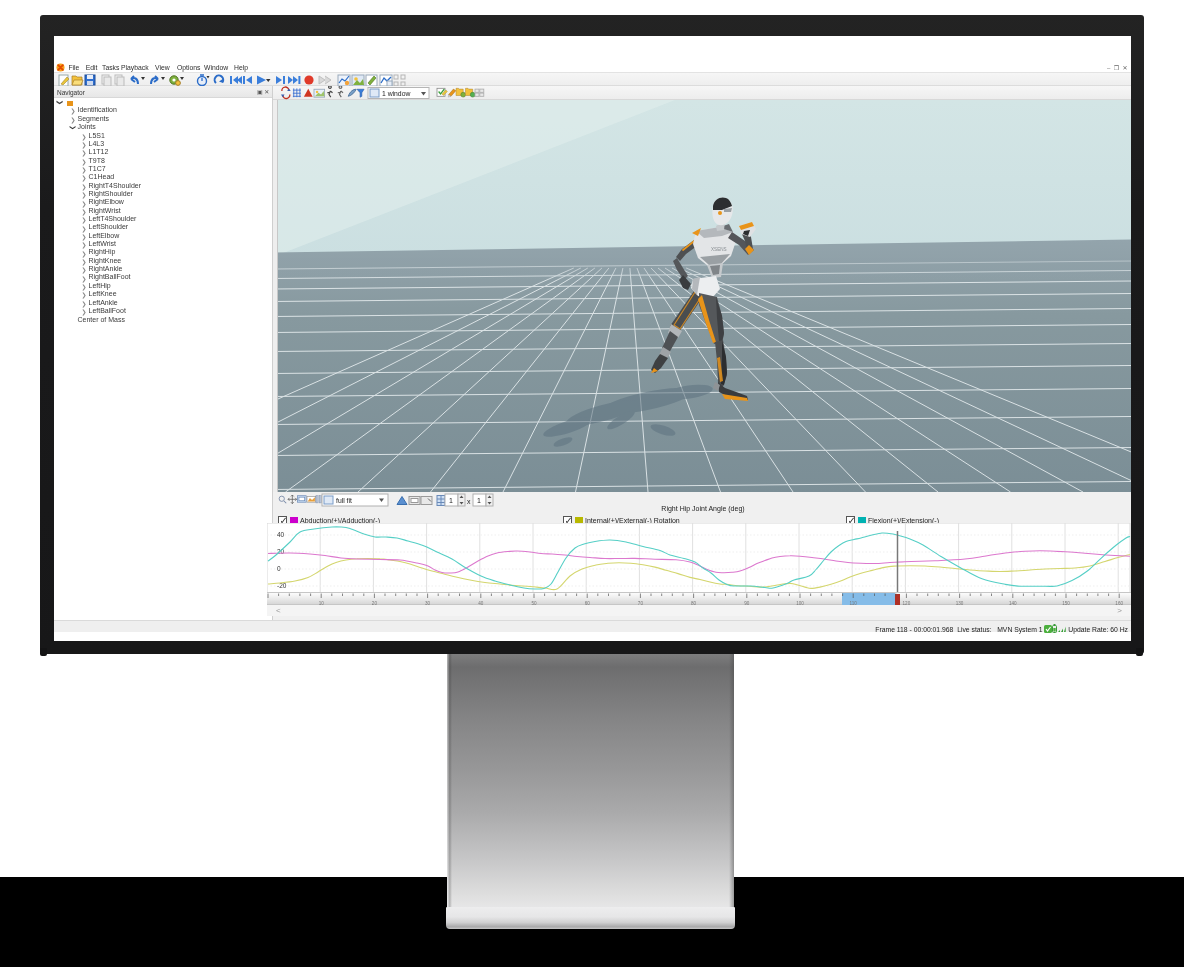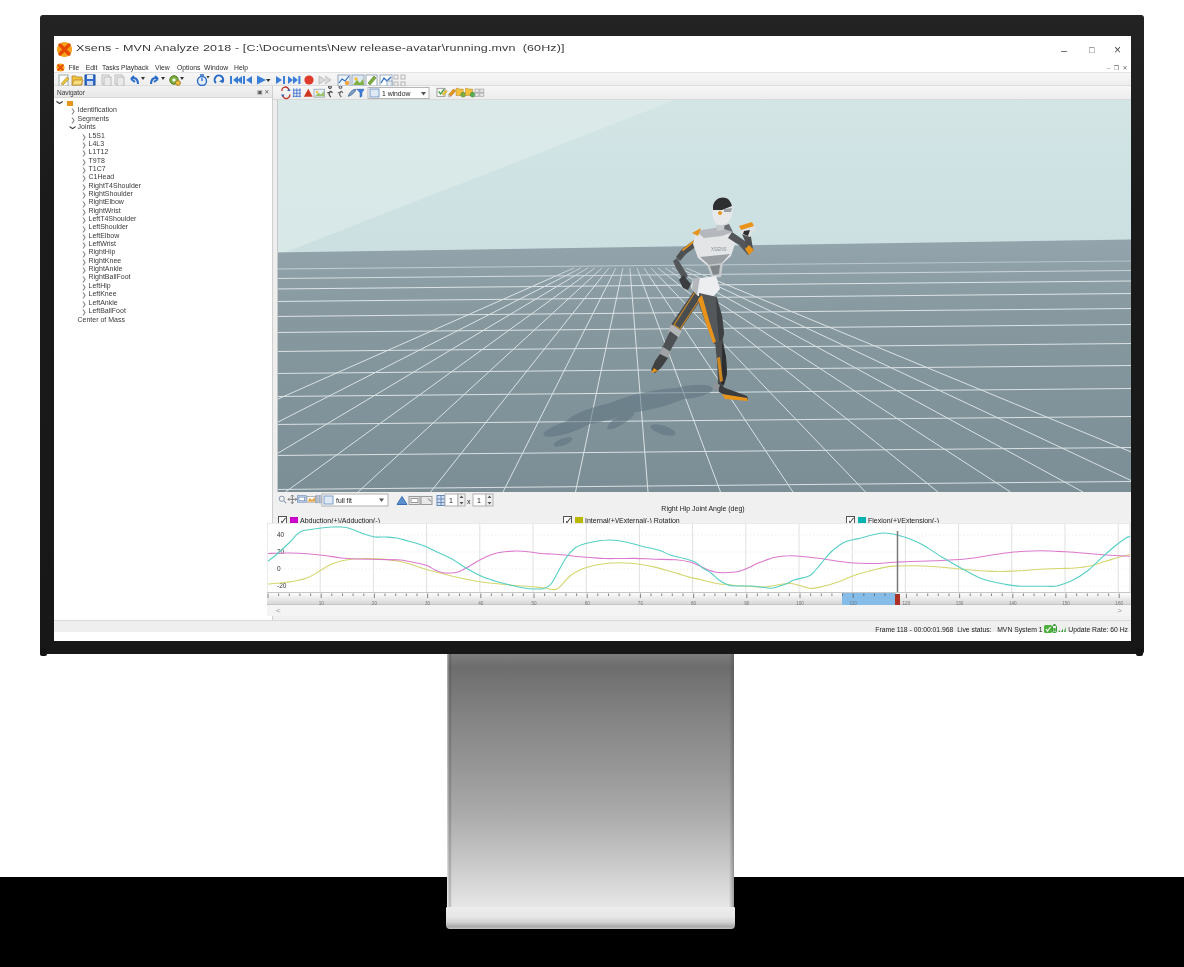--- a/index.html
+++ b/index.html
@@ -44,30 +44,20 @@
 </style>
 </head>
 <body>
 <div class="abs" id="blackband"></div>
 <div class="abs" id="stand"></div>
 <div class="abs" id="standbase"></div>
 <div class="abs" id="bezel"></div>
 <div class="abs" id="footL"></div>
 <div class="abs" id="footR"></div>
 <div class="abs" id="screen">
-  <div class="abs" id="titlebar">
-    <svg class="abs" style="left:2px;top:5px" width="17" height="17" viewBox="0 0 17 17">
-        <circle cx="8.5" cy="8.5" r="7.6" fill="#f6a21d"></circle>
-        <path d="M4 4 L13 13 M13 4 L4 13" stroke="#e54a00" stroke-width="3.4" stroke-linecap="round"></path>
-      </svg>
-    <div class="abs" id="title">Xsens - MVN Analyze 2018 - [C:\Documents\New release-avatar\running.mvn  (60Hz)]</div>
-    <div class="abs wbtn" style="left:1007px">–</div>
-    <div class="abs wbtn" style="left:1035px;font-size:9px;top:9px">□</div>
-    <div class="abs wbtn" style="left:1060px;font-size:12px;top:7px">×</div>
-  </div>
   <div class="abs" id="menubar">
     <svg class="abs" style="left:2px;top:0px" width="9" height="9" viewBox="0 0 17 17">
         <circle cx="8.5" cy="8.5" r="7.6" fill="#f6a21d"></circle>
         <path d="M4 4 L13 13 M13 4 L4 13" stroke="#e54a00" stroke-width="3.4" stroke-linecap="round"></path>
       </svg>
     <span class="mi" style="left:14.4px">File</span>
       <span class="mi" style="left:31.7px">Edit</span>
       <span class="mi" style="left:48px">Tasks</span>
       <span class="mi" style="left:67px">Playback</span>
       <span class="mi" style="left:101px">View</span>

